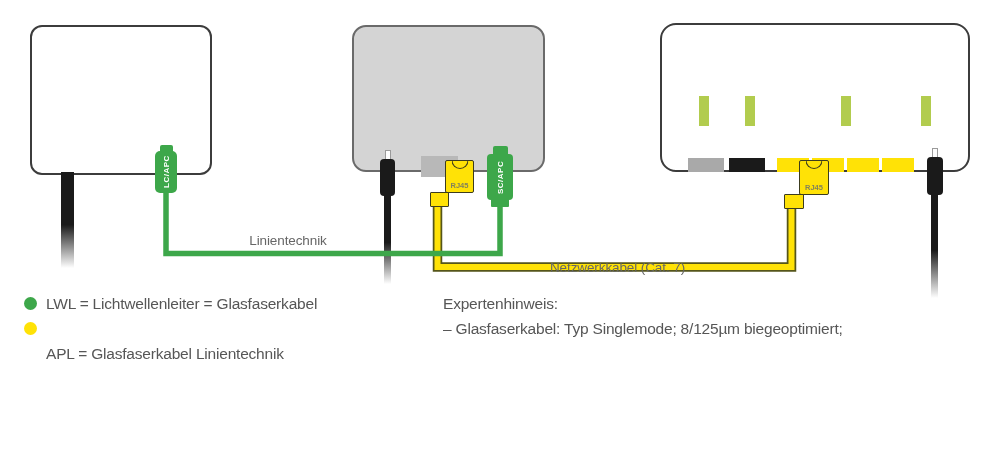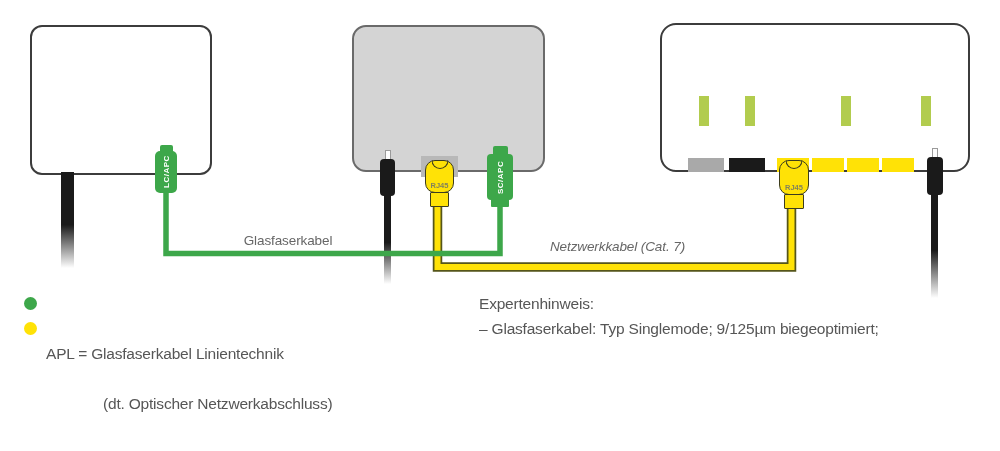--- a/index.html
+++ b/index.html
@@ -22,21 +22,21 @@
   .g-line{fill:none;stroke:var(--green);stroke-width:5.5;}
   
   .conn{position:absolute;box-sizing:border-box;z-index:4;}
   .green-part{background:var(--green);}
   .vtext{
     position:absolute;left:0;top:0;width:100%;height:100%;
     display:flex;align-items:center;justify-content:center;
     writing-mode:vertical-rl;transform:rotate(180deg);
     font-size:8px;font-weight:bold;color:#fff;letter-spacing:0.5px;
   }
-  .rj45-plug{background:var(--yellow);border:1.5px solid #3c3c1e;border-radius:10px;}
+  .rj45-plug{background:var(--yellow);border:1.5px solid #3c3c1e;border-radius:2px;margin-left:20px;}
   .rj45-arc{
     position:absolute;top:-1px;left:50%;transform:translateX(-50%);
     width:17px;height:9px;border:1.5px solid #3c3c1e;border-top:none;
     border-radius:0 0 17px 17px;box-sizing:border-box;
   }
   .rj45-label{
     position:absolute;left:0;right:0;bottom:2px;text-align:center;
     font-size:7.5px;font-weight:bold;color:#82825c;letter-spacing:0;
   }
   .rj45-tab{position:absolute;background:var(--yellow);border:1.5px solid #3c3c1e;border-radius:1px;z-index:4;box-sizing:border-box;}
@@ -46,21 +46,21 @@
   .cable-label{position:absolute;text-align:center;font-size:13.5px;color:#666;z-index:4;letter-spacing:-0.1px;}
   
   .legend{position:absolute;left:18px;top:291px;z-index:4;font-size:15.5px;color:var(--text-gray);letter-spacing:-0.2px;}
   .legend-row{display:flex;align-items:center;height:25px;}
   .bullet{width:13px;height:13px;border-radius:50%;margin:0 9px 0 6px;flex:0 0 13px;}
   .bullet.green{background:var(--green);}
   .bullet.yellow{background:var(--yellow);}
   .bullet.none{background:transparent;}
   .legend-row.indent{padding-left:57px;}
   .notes{position:absolute;left:443px;top:291px;z-index:4;font-size:15.5px;color:var(--text-gray);letter-spacing:-0.2px;}
-  .notes-row{height:25px;display:flex;align-items:center;margin-left:36px;}
+  .notes-row{height:25px;display:flex;align-items:center;}
   .notes-row.indent{padding-left:14px;}
 </style>
 </head>
 <body>
 
 <div class="canvas">
 
   <div class="box" style="left:30px;top:25px;width:182px;height:150px;border-radius:12px;z-index:1;"></div>
   <div class="box-title" style="left:30px;top:54px;width:182px;font-size:17px;line-height:24px;">
     <div>Glasfaser-</div>
@@ -101,22 +101,22 @@
       </linearGradient>
     </defs>
     <rect x="61" y="172" width="13" height="96" fill="url(#fadeBlack)"></rect>
     <rect x="384" y="192" width="7" height="92" fill="url(#fadeBlack)"></rect>
     <rect x="931" y="192" width="7" height="106" fill="url(#fadeBlack)"></rect>
     <path class="y-outer" d="M437.5 202 V267 H791.5 V205"></path>
     <path class="y-inner" d="M437.5 202 V267 H791.5 V205"></path>
     <path class="g-line" d="M166 188 V253.5 H500 V200"></path>
   </svg>
 
-  <div class="cable-label" style="left:228px;top:233px;width:120px;">Glasfaserkabel</div>
-  <div class="cable-label" style="left:545px;top:239px;width:145px;font-style:italic;">Netzwerkkabel (Cat. 7)</div>
+  <div class="cable-label" style="left:228px;top:233px;width:120px;">Linientechnik</div>
+  <div class="cable-label" style="left:545px;top:260px;width:145px;">Netzwerkkabel (Cat. 7)</div>
 
   <div class="conn green-part" style="left:160px;top:145px;width:13px;height:9px;border-radius:2px;z-index:3;"></div>
   <div class="conn green-part" style="left:155px;top:151px;width:22px;height:42px;border-radius:5px;">
     <span class="vtext">LC/APC</span>
   </div>
 
   <div class="power-stub" style="left:385px;top:150px;"></div>
   <div class="power-body" style="left:380px;top:159px;width:15px;height:37px;"></div>
 
   <div class="conn" style="left:421px;top:156px;width:37px;height:21px;background:#b8b8b8;z-index:3;"></div>
@@ -144,35 +144,32 @@
     <div class="rj45-label">RJ45</div>
   </div>
   <div class="rj45-tab" style="left:784px;top:194px;width:20px;height:15px;"></div>
 
   <div class="power-stub" style="left:932px;top:148px;"></div>
   <div class="power-body" style="left:927px;top:157px;width:16px;height:38px;"></div>
 
   <div class="legend">
     <div class="legend-row">
       <span class="bullet green"></span>
+      <span>LWL = Lichtwellenleiter = Glasfaserkabel</span>
     </div>
     <div class="legend-row">
       <span class="bullet yellow"></span>
     </div>
     <div class="legend-row">
       <span class="bullet none"></span>
       <span>APL = Glasfaserkabel Linientechnik</span>
     </div>
     <div class="legend-row">
       <span class="bullet none"></span>
     </div>
-    <div class="legend-row indent">
-      <span class="bullet none"></span>
-      <span>(dt. Optischer Netzwerkabschluss)</span>
-    </div>
   </div>
 
   <div class="notes">
     <div class="notes-row">Expertenhinweis:</div>
-    <div class="notes-row">– Glasfaserkabel: Typ Singlemode; 9/125µm biegeoptimiert;</div>
+    <div class="notes-row">– Glasfaserkabel: Typ Singlemode; 8/125µm biegeoptimiert;</div>
   </div>
 
 </div>
 
 </body></html>

